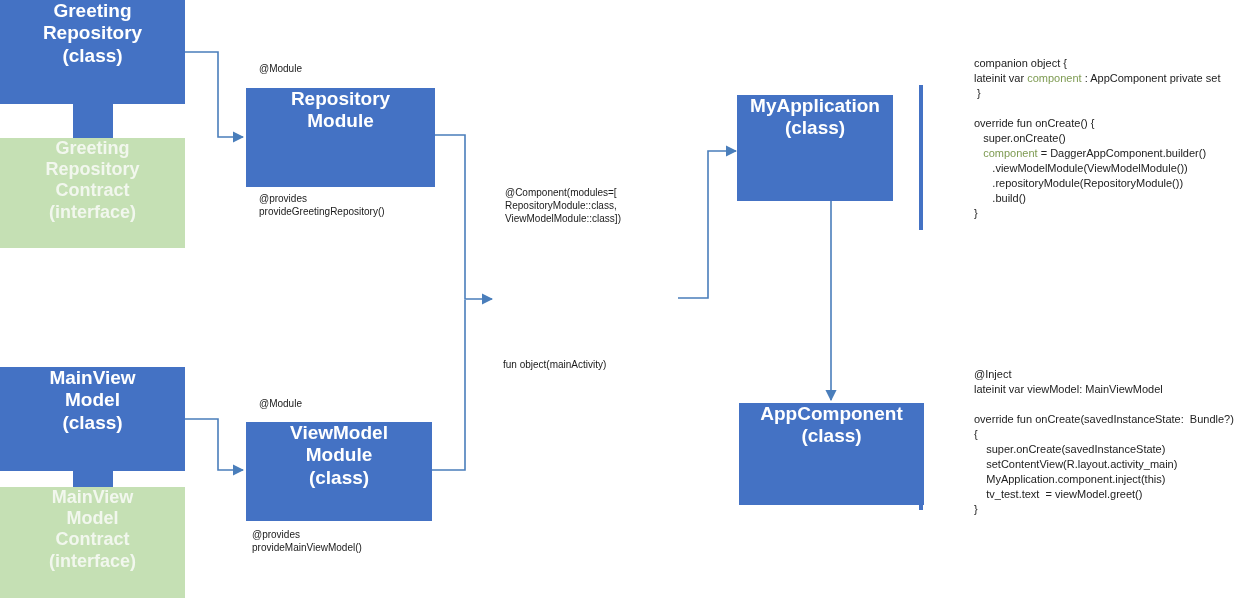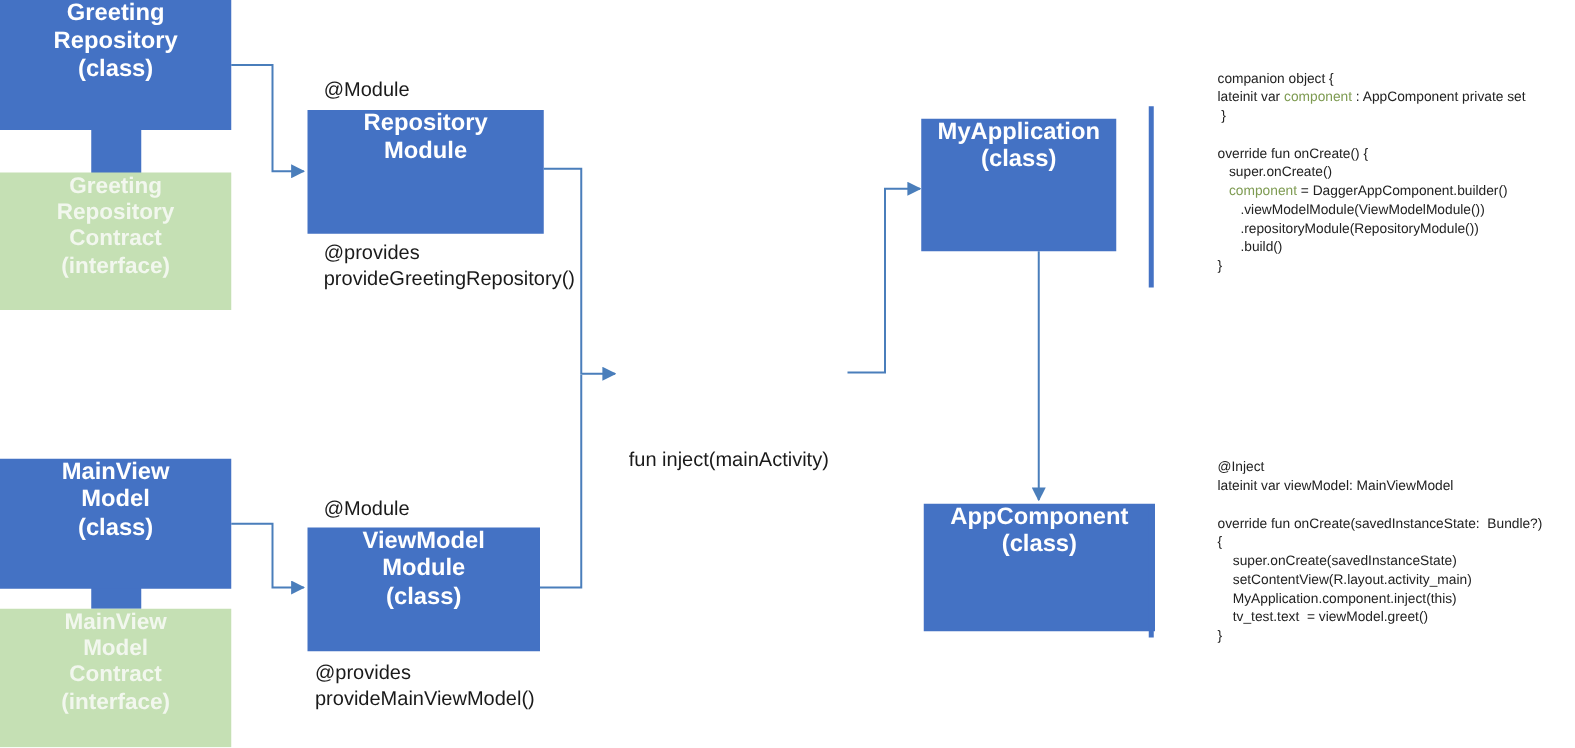--- a/index.html
+++ b/index.html
@@ -30,21 +30,21 @@
   }
   .box-blue { background: #4472C4; }
   .box-green { background: #C5E0B4; color: #f2f7ee; }
   .connector-bar {
     position: absolute;
     background: #4472C4;
   }
   .note {
     position: absolute;
     color: #1a1a1a;
-    font-size: 16px;
+    font-size: 10px;
     line-height: 1.32;
     white-space: pre-line;
   }
   .code {
     position: absolute;
     color: #222222;
     font-size: 11px;
     line-height: 1.36;
     white-space: pre;
     margin-left: 43px;
@@ -149,23 +149,26 @@
     <div>
       <div>ViewModel</div>
       <div>Module</div>
       <div>(class)</div>
     </div>
   </div>
 
   <div class="note" style="left:252px; top:528px;">@provides
 provideMainViewModel()</div>
 
-
-
-  <div class="note" style="left:503px; top:358px;">fun  inject(mainActivity)</div>
+  <div class="note" style="left:505px; top:186px;">@Component(modules=[
+RepositoryModule::class,
+ViewModelModule::class])</div>
+
+
+  <div class="note" style="left:503px; top:358px;">fun  object(mainActivity)</div>
 
   <div class="box box-blue" style="left:737px; top:95px; width:156px; height:106px; font-size:19px;">
     <div>
       <div>MyApplication</div>
       <div>(class)</div>
     </div>
   </div>
 
   <div class="box box-blue" style="left:739px; top:403px; width:185px; height:102px; font-size:19px;">
     <div>

